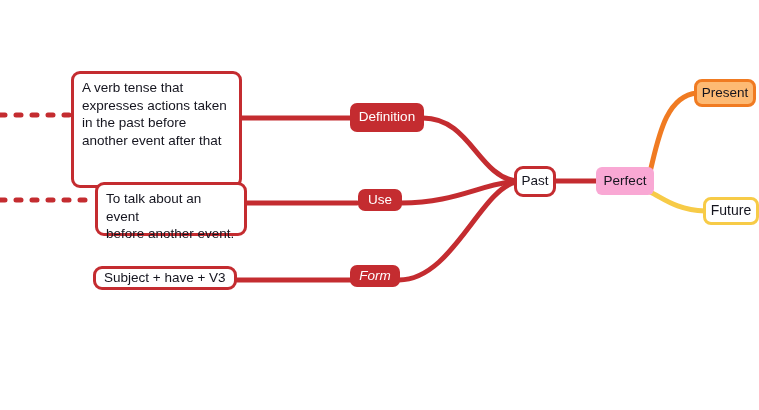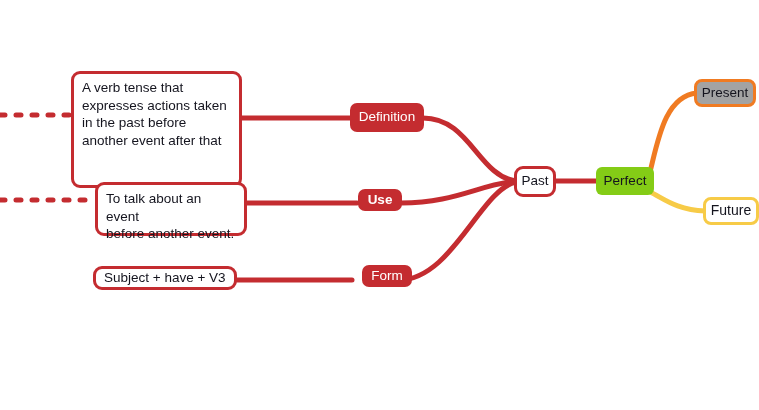--- a/index.html
+++ b/index.html
@@ -48,30 +48,30 @@
     background: #C42C30;
     border: 0;
     border-radius: 7px;
     color: #ffffff;
     font-size: 13.5px;
     padding: 11px 10px;
     justify-content: center;
   }
   
   .node-fill-gray {
-    background: #84cc16;
+    background: #f9a8d4;
     border: 0;
     border-radius: 6px;
     color: #14141e;
     font-size: 13.5px;
     padding: 5px 10px;
     justify-content: center;
   }
   .node-outline-orange {
-    background: #a3a3a3;
+    background: #fdba74;
     border: 3px solid #F07B22;
     border-radius: 8px;
     color: #14141e;
     font-size: 13.5px;
     padding: 4px 8px;
     justify-content: center;
   }
   .node-outline-yellow {
     background: #ffffff;
     border: 3px solid #F7CB47;
@@ -115,23 +115,23 @@
 in the past before
 another event after that</div>
 
   <div class="node node-outline-red multiline" style="left:95px; top:182px; width:152px; height:54px;">To talk about an event
 before another event.</div>
 
   <div class="node node-outline-red" style="left:93px; top:266px; width:144px; height:24px;">Subject + have + V3</div>
 
   <div class="node node-fill-red" style="left:350px; top:103px; width:74px; height:29px;">Definition</div>
 
-  <div class="node node-fill-red" style="left:358px; top:189px; width:44px; height:20px;font-weight:bold;">Use</div>
+  <div class="node node-fill-red" style="left:358px; top:189px; width:44px; height:20px;">Use</div>
 
-  <div class="node node-fill-red" style="left:362px; top:265px; width:50px; height:16px;">Form</div>
+  <div class="node node-fill-red" style="left:350px; top:265px; width:50px; height:16px;font-style:italic;">Form</div>
 
   <div class="node node-outline-red" style="left:514px; top:166px; width:42px; height:31px; justify-content:center;">Past</div>
 
   <div class="node node-fill-gray" style="left:596px; top:167px; width:58px; height:28px;">Perfect</div>
 
   <div class="node node-outline-orange" style="left:694px; top:79px; width:62px; height:28px;">Present</div>
 
   <div class="node node-outline-yellow" style="left:703px; top:197px; width:56px; height:28px;">Future</div>
 
 </div>

